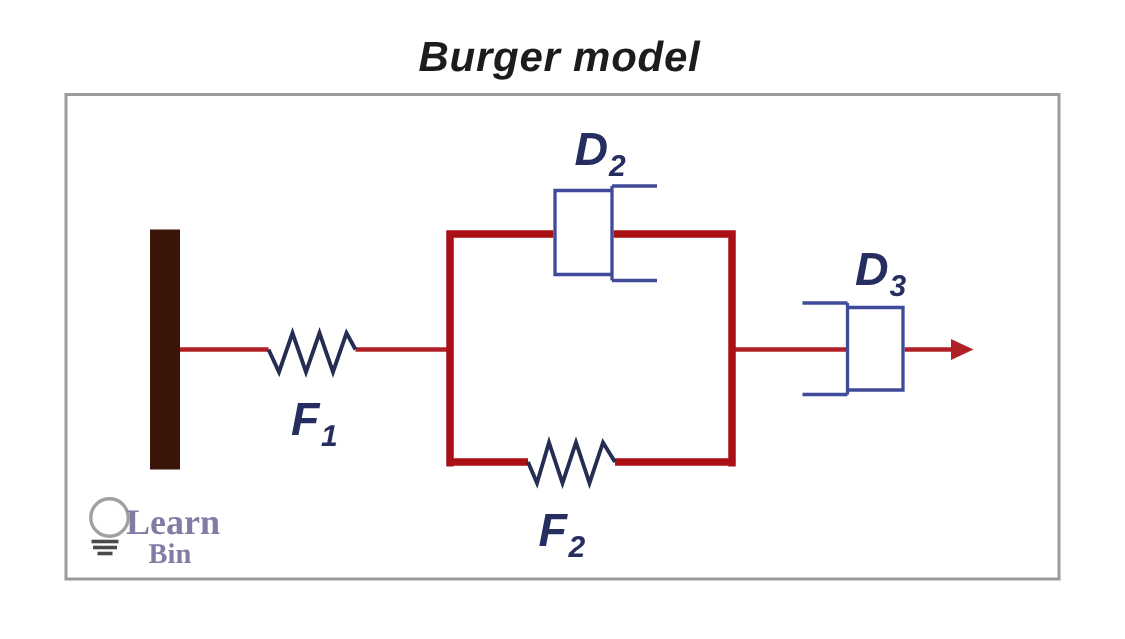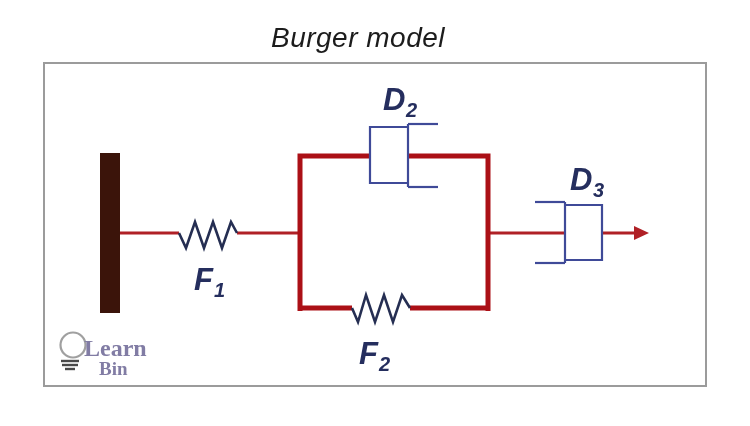--- a/index.html
+++ b/index.html
@@ -14,22 +14,22 @@
     --logo-purple:#817ca4;
     --logo-gray:#a0a0a0;
     --logo-base:#4a4a4a;
   }
   html,body{margin:0;padding:0;background:#fff;}
   .stage{
     position:relative;width:750px;height:426px;background:#ffffff;
     font-family:"Liberation Sans",sans-serif;overflow:hidden;
   }
   .title{
-    position:absolute;left:26px;top:22px;width:664px;margin:0;
-    text-align:center;font-style:italic;font-weight:400;font-size:28px;
+    position:absolute;left:41px;top:22px;width:664px;margin:0;
+    text-align:center;font-style:italic;font-weight:700;font-size:28px;
     color:var(--title-black);letter-spacing:0.5px;
   }
   .frame{
     position:absolute;left:43px;top:62px;width:664px;height:325px;
     border:2px solid var(--border-gray);box-sizing:border-box;background:#fff;
   }
   svg.diagram{position:absolute;left:0;top:0;width:750px;height:426px;}
   .thin-red{stroke:var(--line-red);stroke-width:3;fill:none;}
   .thick-red{stroke:var(--branch-red);stroke-width:5;fill:none;stroke-linejoin:miter;}
   .spring{stroke:var(--spring-navy);stroke-width:2.6;fill:none;stroke-linejoin:miter;}

